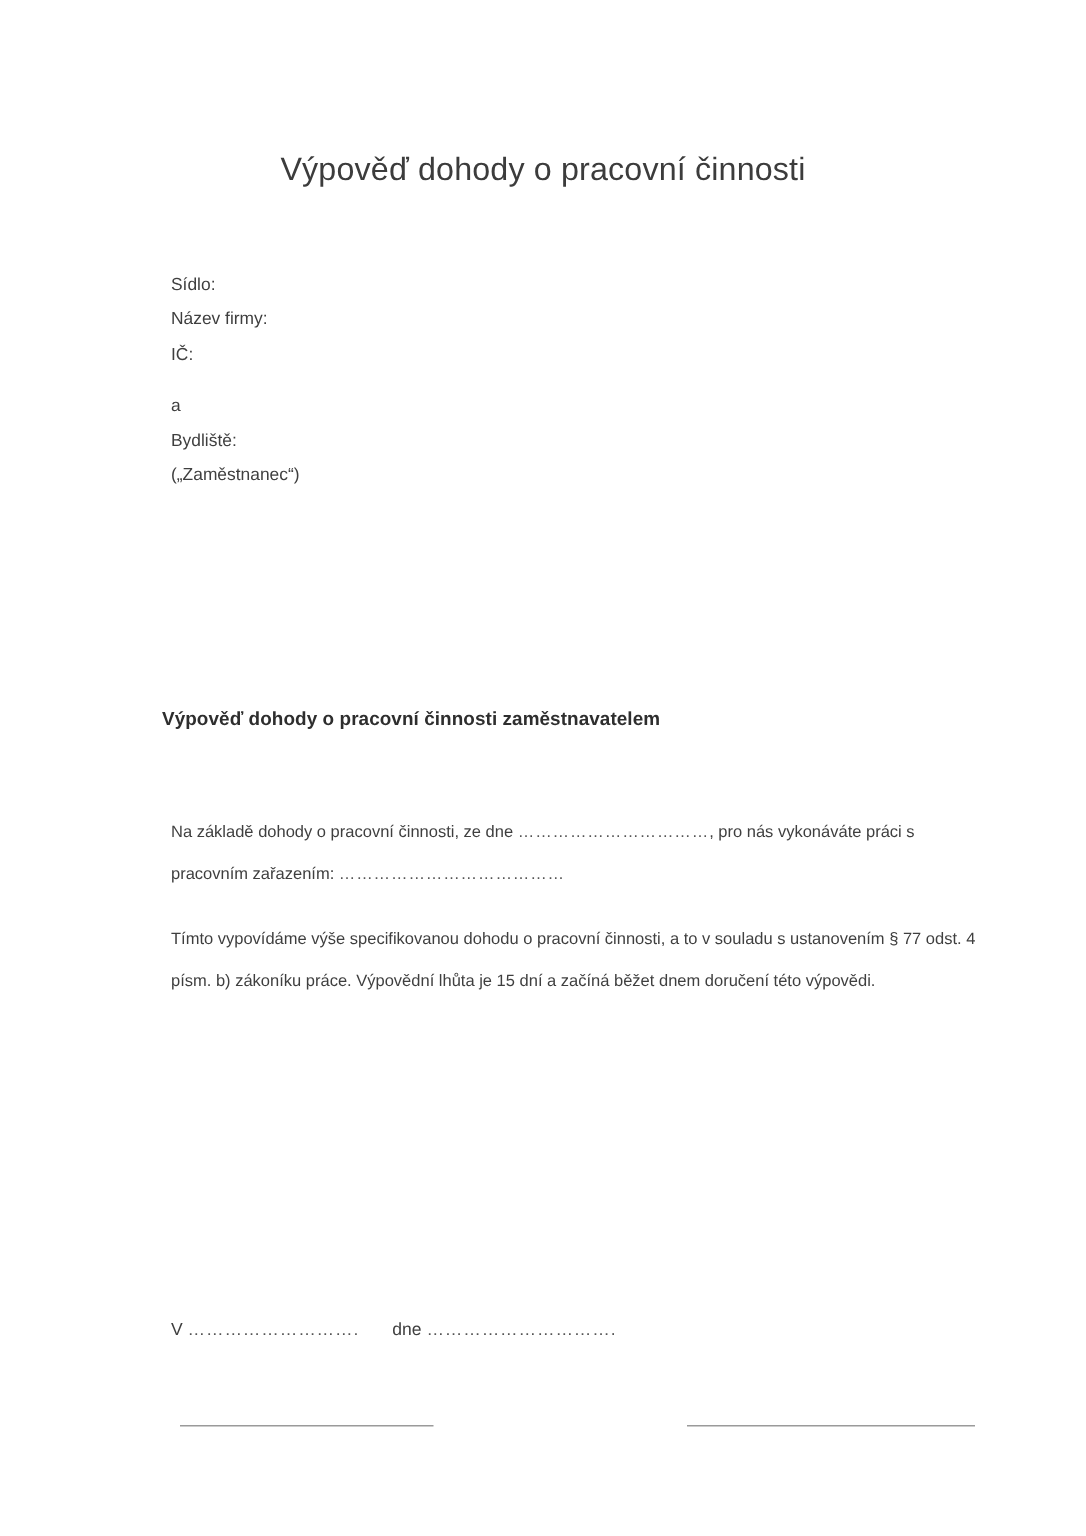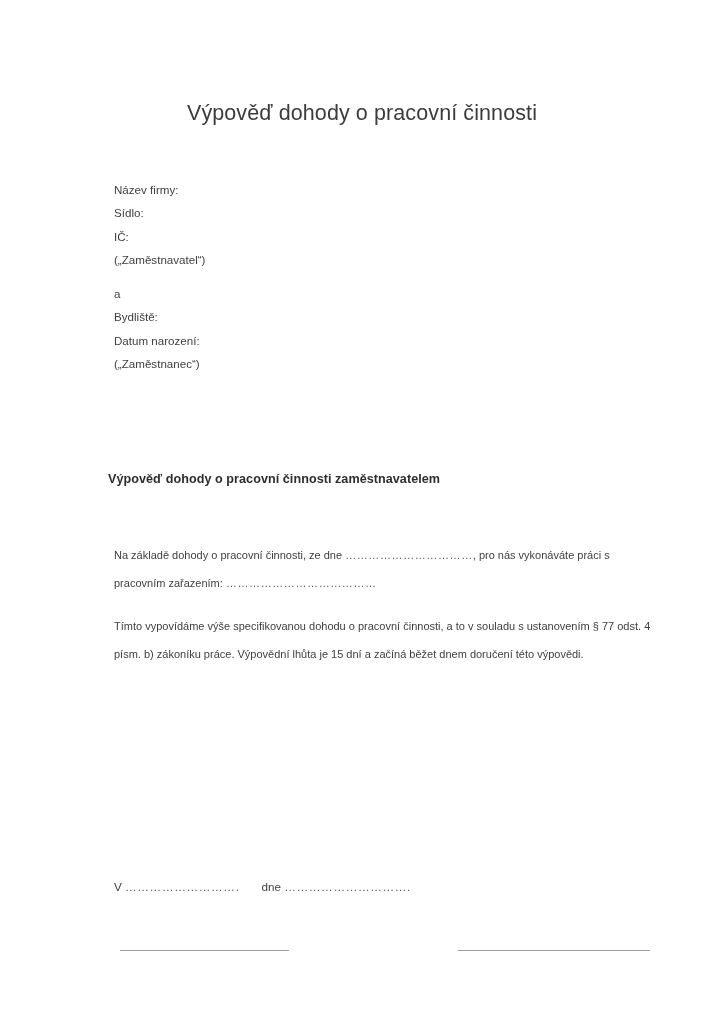--- a/index.html
+++ b/index.html
@@ -119,29 +119,27 @@
   }
 </style>
 </head>
 <body>
 
 <div class="page">
 
   <div class="doc-title">Výpověď dohody o pracovní činnosti</div>
 
   <div class="party-block">
+    <div class="party-line">Sídlo:</div>
     <div class="party-line">Název firmy:</div>
-    <div class="party-line">Sídlo:</div>
     <div class="party-line">IČ:</div>
-    <div class="party-line">(„Zaměstnavatel“)</div>
 
     <div class="party-line spacer-before">a</div>
 
     <div class="party-line">Bydliště:</div>
-    <div class="party-line">Datum narození:</div>
     <div class="party-line">(„Zaměstnanec“)</div>
   </div>
 
   <div class="section-heading">Výpověď dohody o pracovní činnosti zaměstnavatelem</div>
 
   <div class="body-area">
 
     <div class="para"><span>Na základě dohody o pracovní činnosti, ze dne </span><span class="leader">……………………………</span><span>, pro nás vykonáváte práci s pracovním zařazením: </span><span class="leader">…………………………………</span></div>
 
     <div class="para">Tímto vypovídáme výše specifikovanou dohodu o pracovní činnosti, a to v souladu s ustanovením § 77 odst. 4 písm. b) zákoníku práce. Výpovědní lhůta je 15 dní a začíná běžet dnem doručení této výpovědi.</div>

